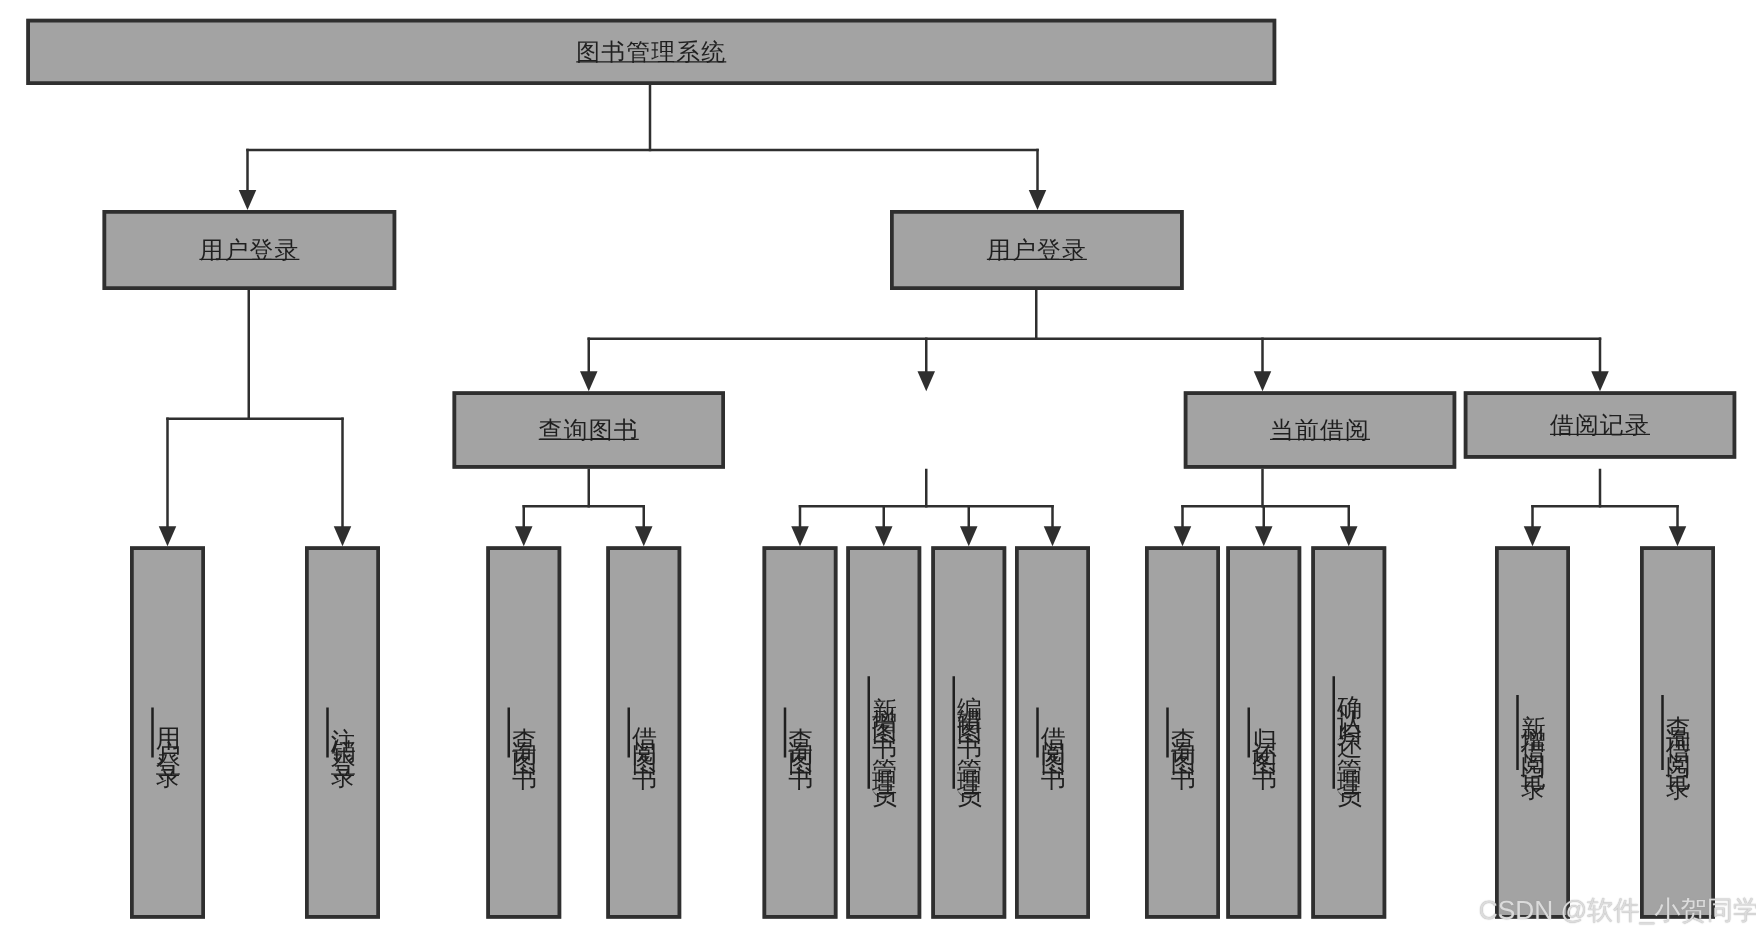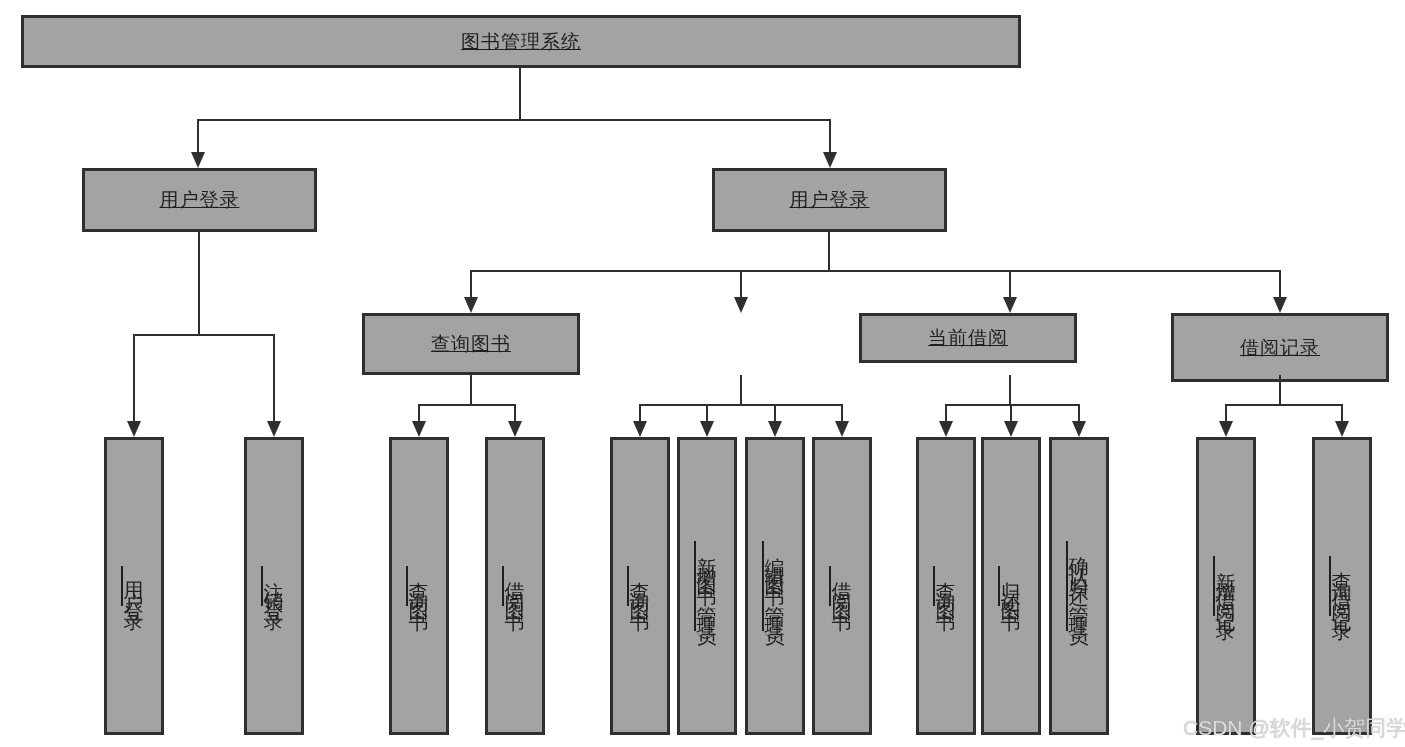--- a/index.html
+++ b/index.html
@@ -41,24 +41,24 @@
   <div class="box" style="left:82px;top:168px;width:235px;height:64px">
     <span class="hl">用户登录</span>
   </div>
   <div class="box" style="left:712px;top:168px;width:235px;height:64px">
     <span class="hl">用户登录</span>
   </div>
 
   <div class="box" style="left:362px;top:313px;width:218px;height:62px">
     <span class="hl">查询图书</span>
   </div>
-  <div class="box" style="left:859px;top:313px;width:218px;height:50px">
+  <div class="box" style="left:947px;top:313px;width:218px;height:62px">
     <span class="hl">当前借阅</span>
   </div>
-  <div class="box" style="left:1171px;top:313px;width:218px;height:69px">
+  <div class="box" style="left:1171px;top:313px;width:218px;height:54px">
     <span class="hl">借阅记录</span>
   </div>
 
   <div class="box" style="left:104px;top:437px;width:60px;height:298px">
     <span class="vt">用户登录</span>
   </div>
   <div class="box" style="left:244px;top:437px;width:60px;height:298px">
     <span class="vt">注销登录</span>
   </div>
 

